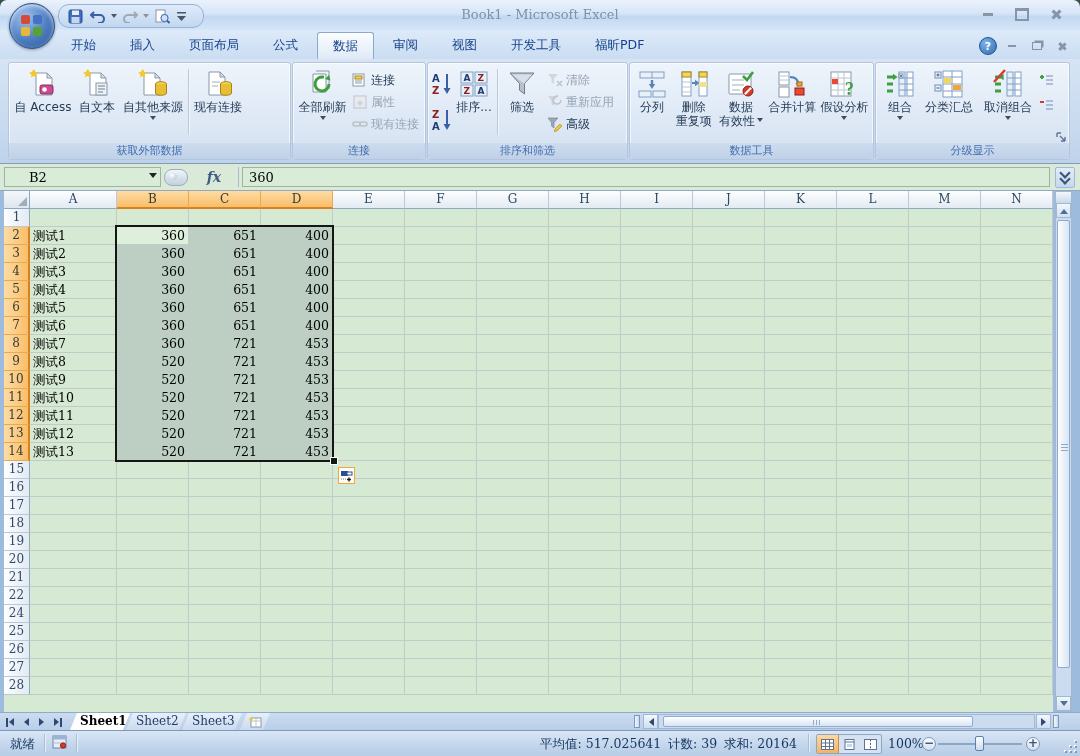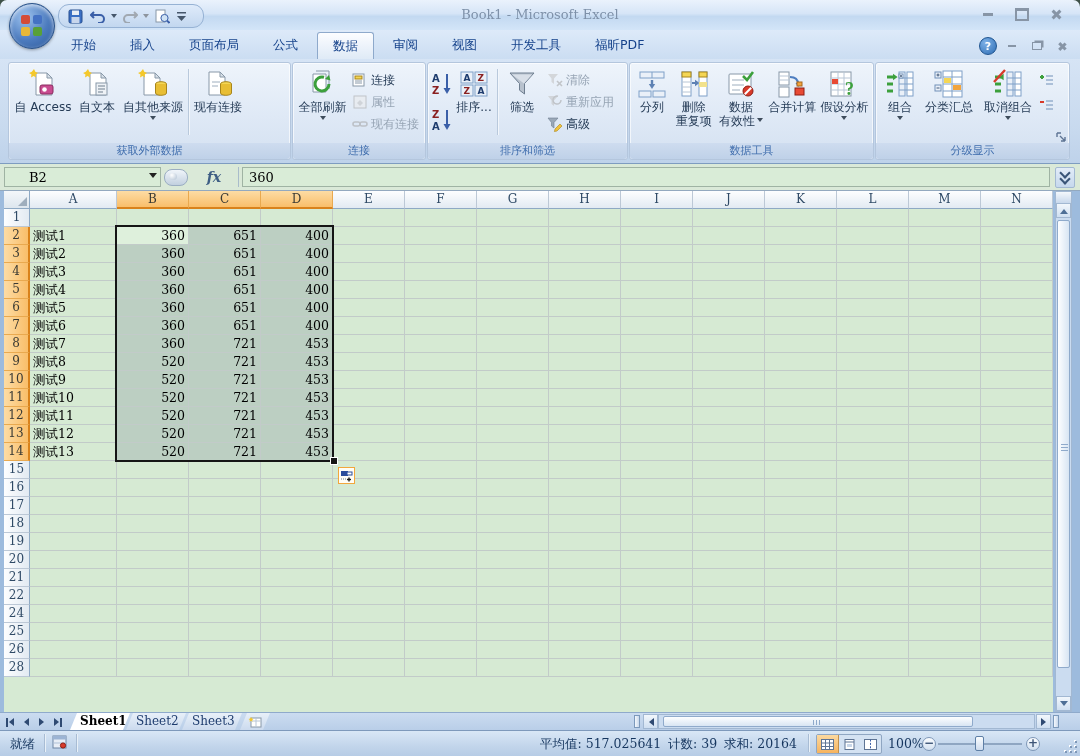--- a/index.html
+++ b/index.html
@@ -1011,20 +1011,37 @@
           <div class="cell" style="width: 72px;"></div>
           <div class="cell" style="width: 72px;"></div>
           <div class="cell" style="width: 72px;"></div>
           <div class="cell" style="width: 72px;"></div>
           <div class="cell" style="width: 72px;"></div>
           <div class="cell" style="width: 72px;"></div>
           <div class="cell" style="width: 72px;"></div>
           <div class="cell" style="width: 72px;"></div>
         </div>
         <div class="grow">
+          <div class="rh">27</div>
+          <div class="cell" style="width: 87px;"></div>
+          <div class="cell" style="width: 72px;"></div>
+          <div class="cell" style="width: 72px;"></div>
+          <div class="cell" style="width: 72px;"></div>
+          <div class="cell" style="width: 72px;"></div>
+          <div class="cell" style="width: 72px;"></div>
+          <div class="cell" style="width: 72px;"></div>
+          <div class="cell" style="width: 72px;"></div>
+          <div class="cell" style="width: 72px;"></div>
+          <div class="cell" style="width: 72px;"></div>
+          <div class="cell" style="width: 72px;"></div>
+          <div class="cell" style="width: 72px;"></div>
+          <div class="cell" style="width: 72px;"></div>
+          <div class="cell" style="width: 72px;"></div>
+        </div>
+        <div class="grow">
           <div class="rh">28</div>
           <div class="cell" style="width: 87px;"></div>
           <div class="cell" style="width: 72px;"></div>
           <div class="cell" style="width: 72px;"></div>
           <div class="cell" style="width: 72px;"></div>
           <div class="cell" style="width: 72px;"></div>
           <div class="cell" style="width: 72px;"></div>
           <div class="cell" style="width: 72px;"></div>
           <div class="cell" style="width: 72px;"></div>
           <div class="cell" style="width: 72px;"></div>

